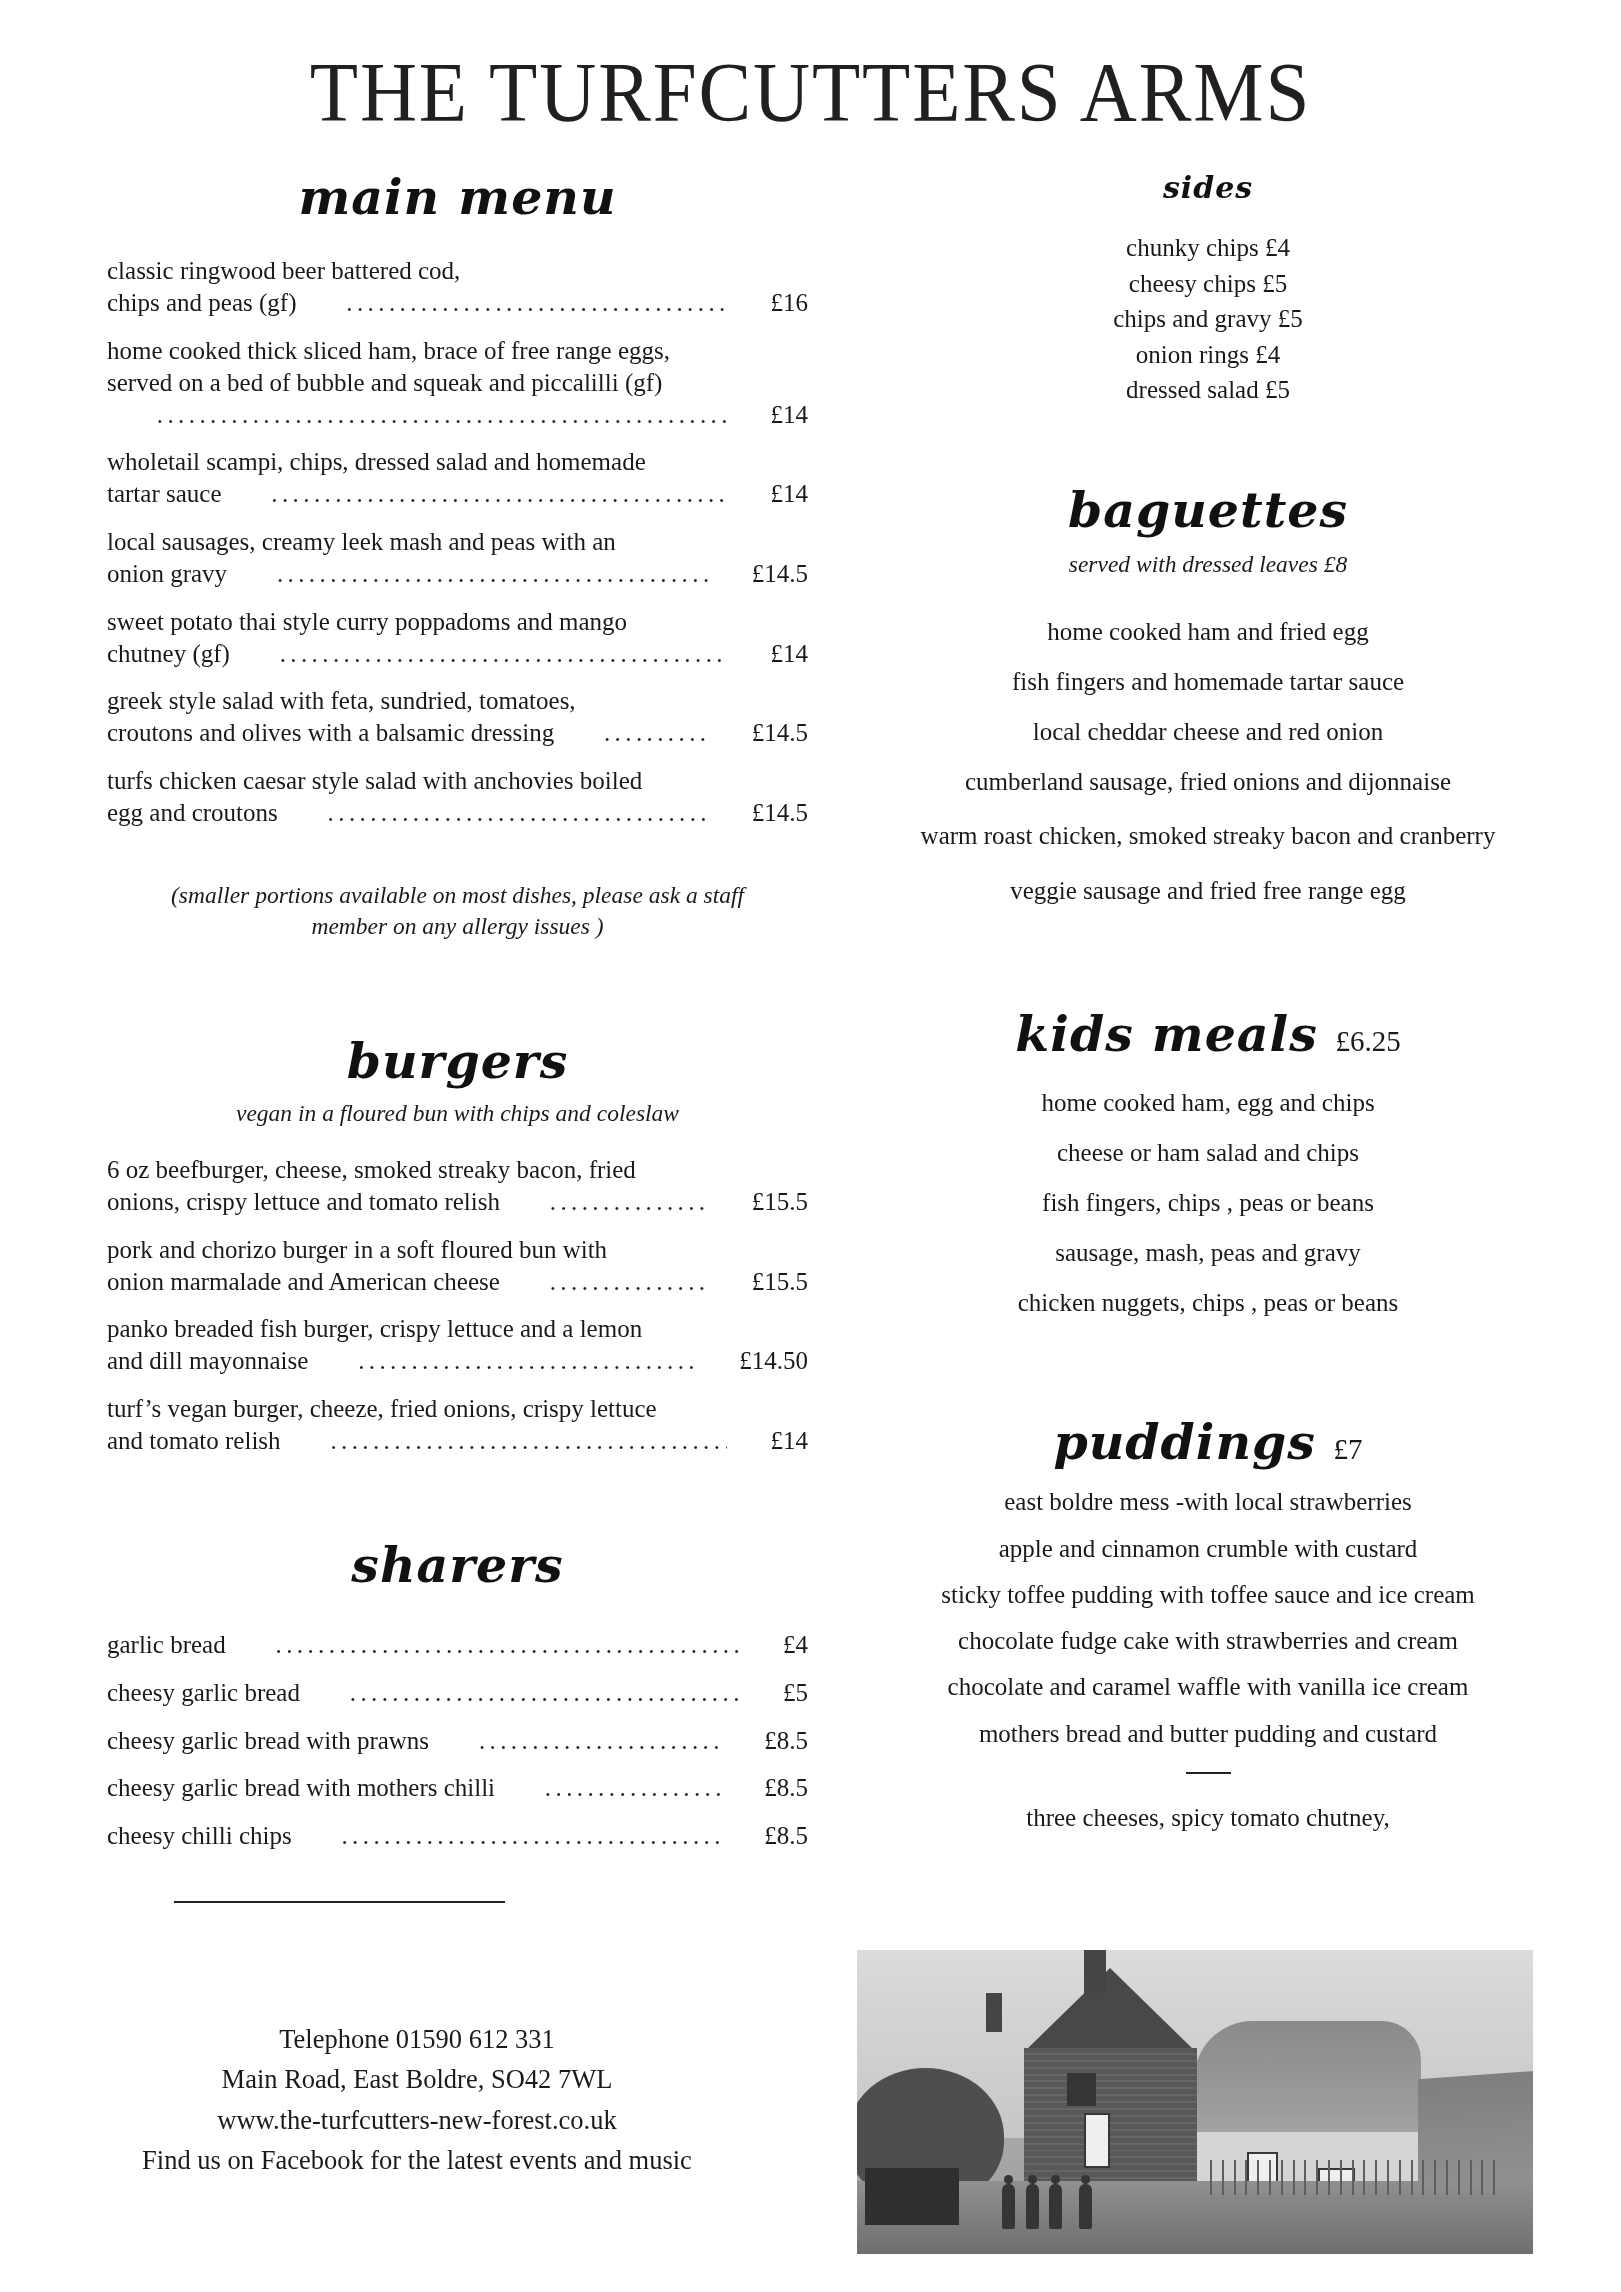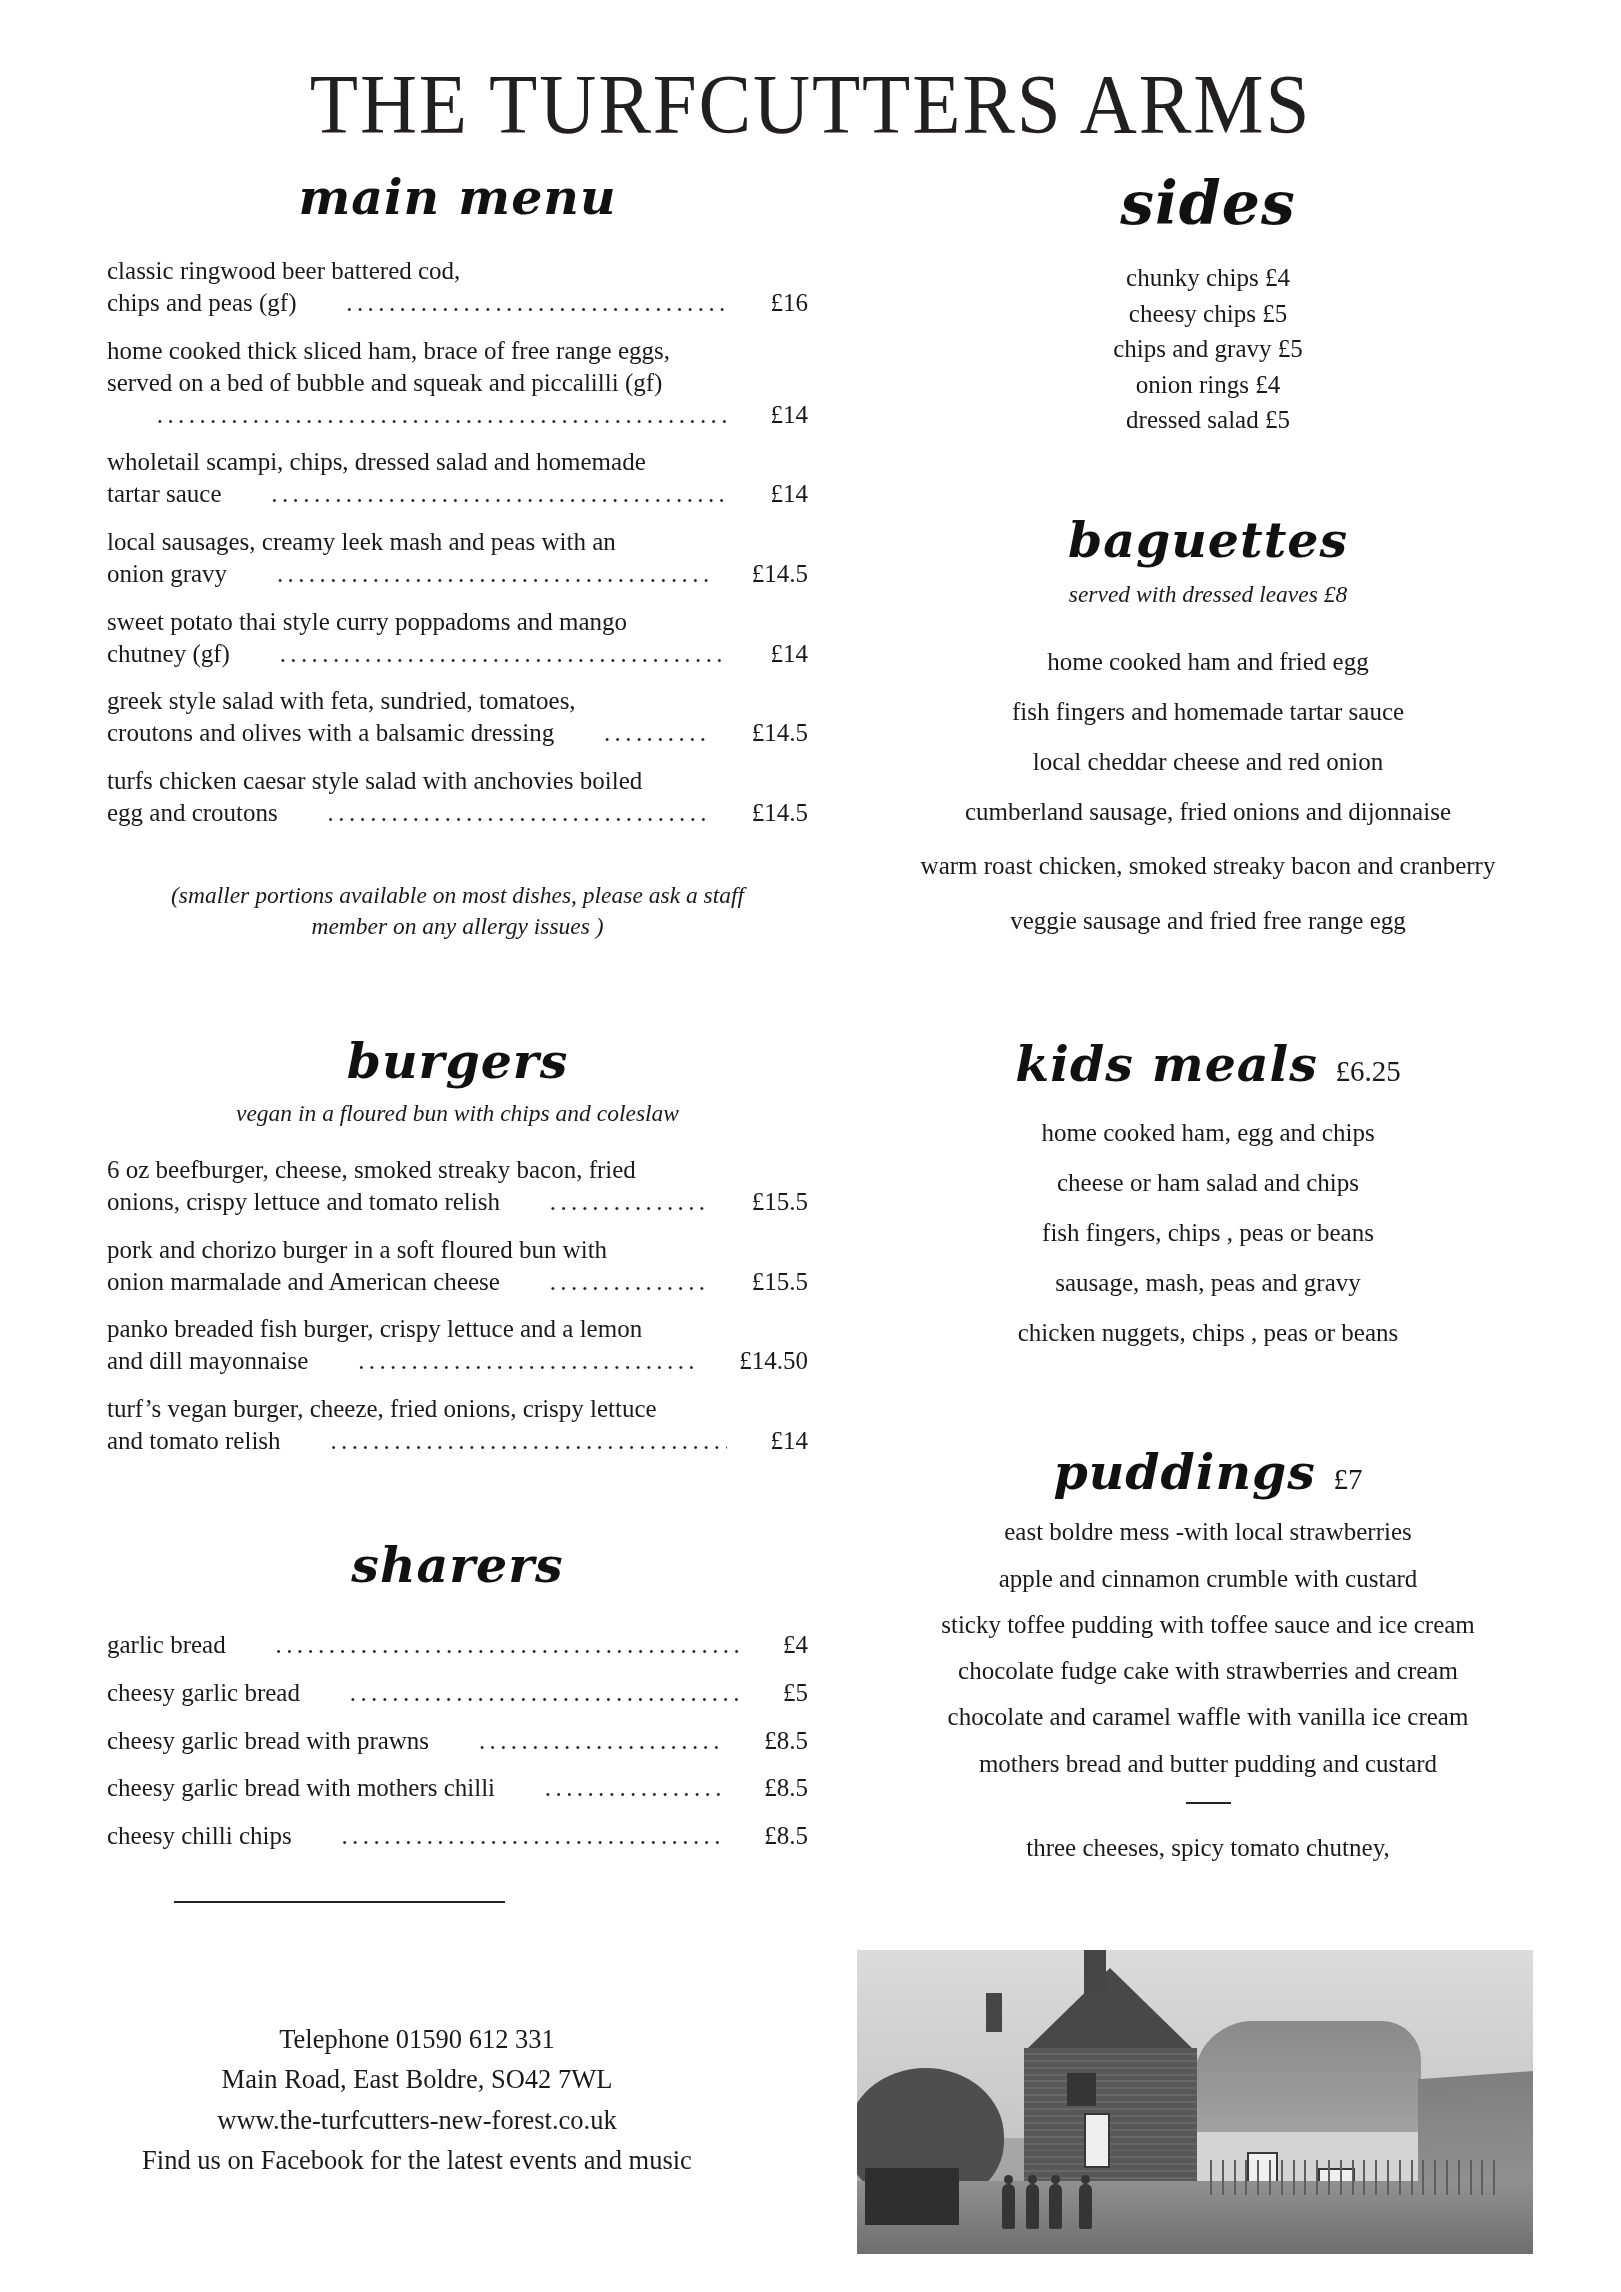--- a/index.html
+++ b/index.html
@@ -12,21 +12,21 @@
     height: 2293px;
     position: relative;
     font-family: "Liberation Serif", "DejaVu Serif", serif;
     color: #1a1a1a;
     overflow: hidden;
   }
 
   .page {
     position: absolute;
     inset: 0;
-    padding: 12px;
+    padding: 0;
   }
 
   
   .title {
     text-align: center;
     font-family: "Liberation Serif", "DejaVu Serif", serif;
     font-size: 84px;
     letter-spacing: 2px;
     font-weight: 400;
     color: #231f20;
@@ -39,21 +39,21 @@
   .script {
     font-family: "DejaVu Serif", "Liberation Serif", serif;
     font-style: italic;
     font-weight: 700;
     text-align: center;
     color: #111;
     line-height: 1;
     letter-spacing: 1px;
   }
   .script-lg { font-size: 49px; }
-  .script-md { font-size: 60px; }
+  .script-md { font-size: 30px; }
 
   .italic-note {
     font-family: "Liberation Serif", "DejaVu Serif", serif;
     font-style: italic;
     text-align: center;
     font-size: 23.5px;
     line-height: 1.3;
   }
 
   

